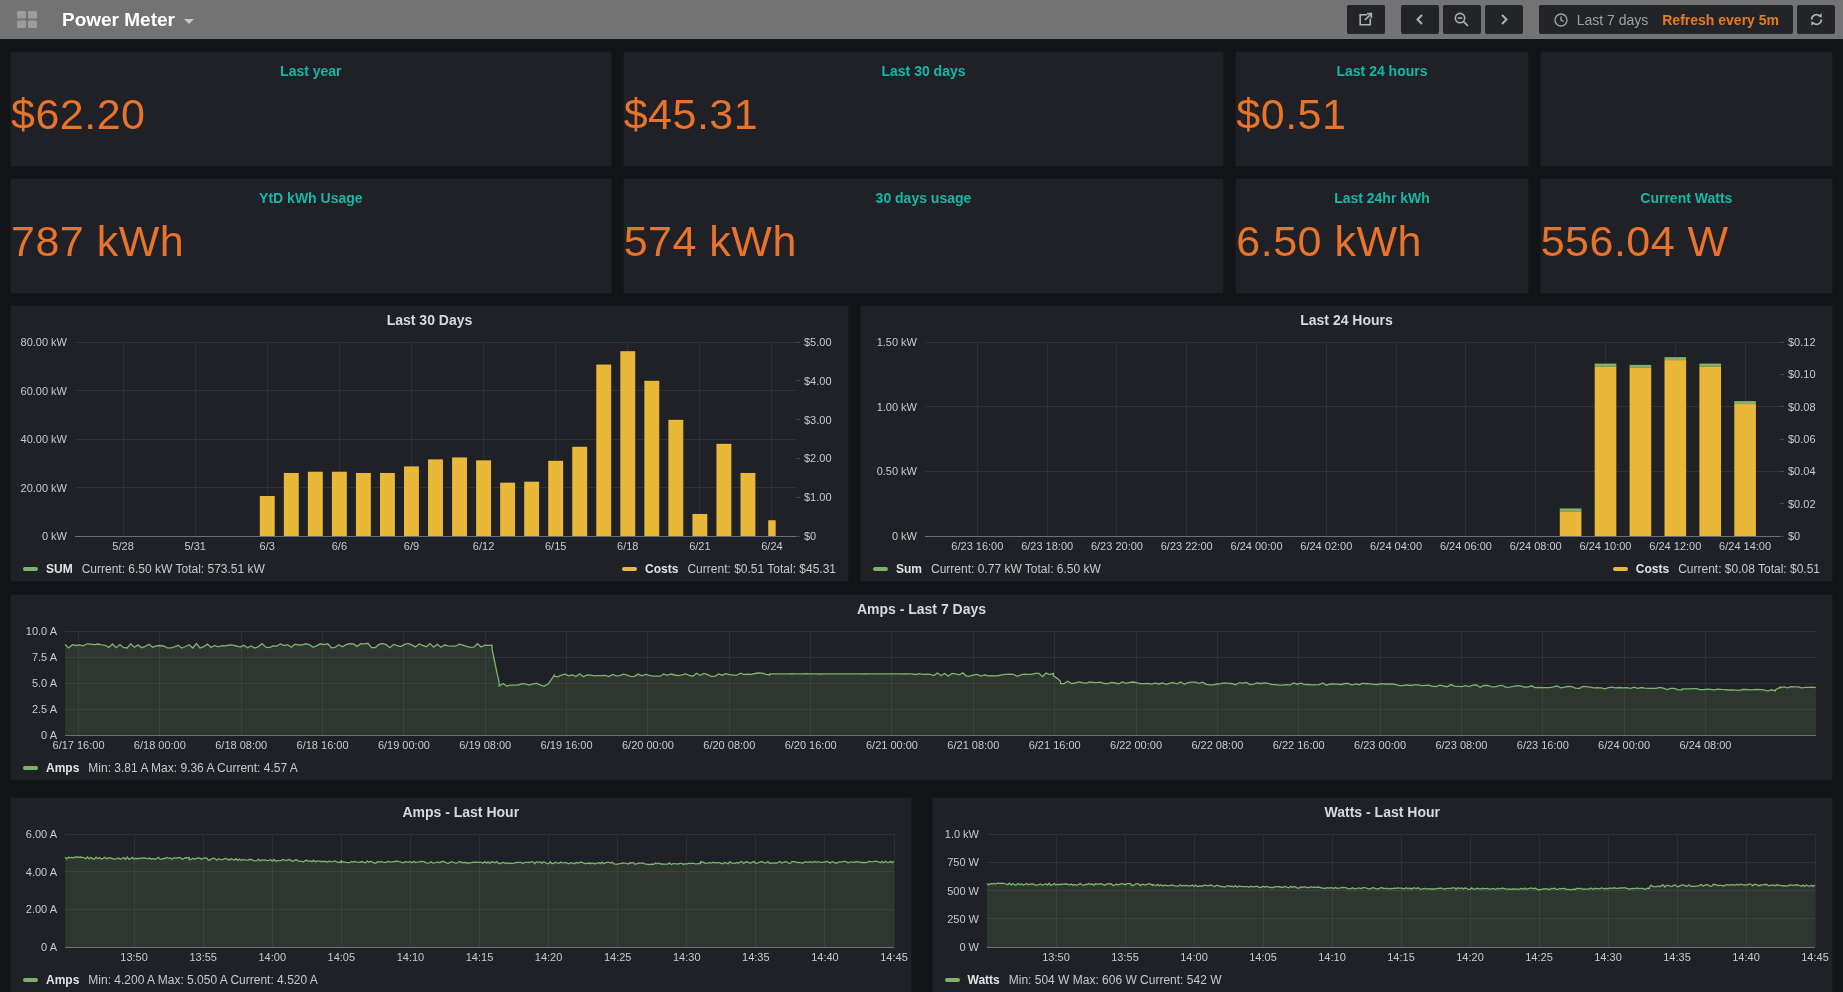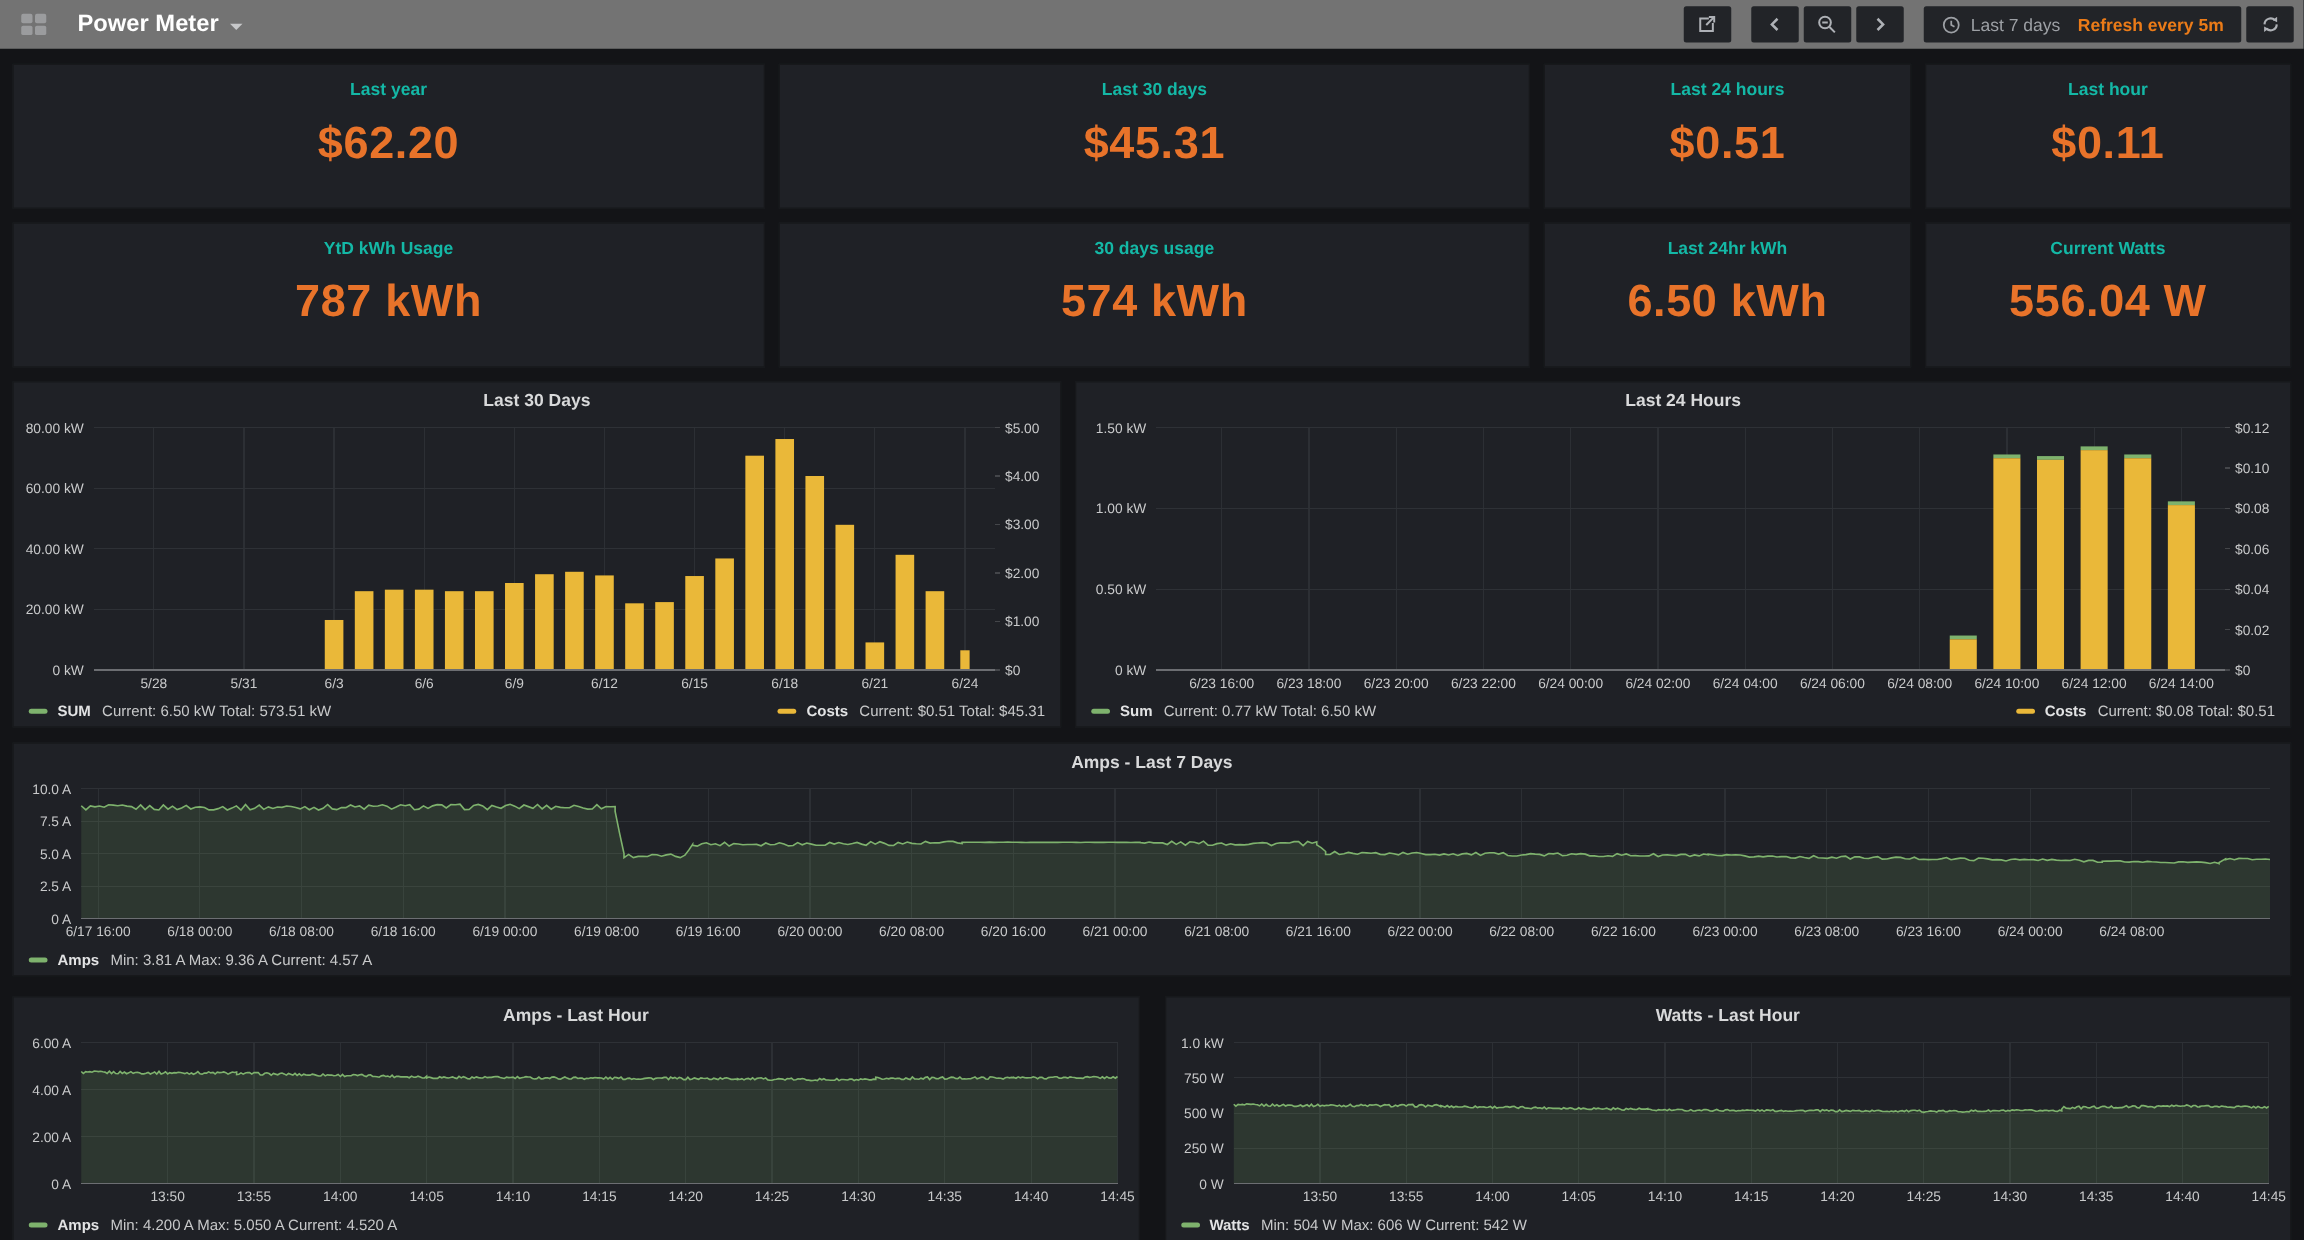--- a/index.html
+++ b/index.html
@@ -30,21 +30,21 @@
   .row.amps7{height:187px;margin-top:12px;}
   .row.bottom{height:196px;gap:20px;margin-top:16px;}
   .panel{background:#1f2126;border:1px solid #17181b;box-sizing:border-box;position:relative;display:flex;flex-direction:column;}
   .w-lg{flex:601 0 0;}
   .w-sm{flex:292 0 0;}
   .w-c1{flex:834 0 0;}
   .w-c2{flex:967 0 0;}
   .half{flex:1 1 0;}
   
   .stat-title{text-align:center;padding-top:11px;font-size:14px;font-weight:700;color:#14b8a6;}
-  .stat-value{position:absolute;left:0;right:0;top:50%;transform:translateY(-38%);text-align:center;font-size:36px;font-weight:700;color:#e8732a;letter-spacing:.5px;}
+  .stat-value{position:absolute;left:0;right:0;top:50%;transform:translateY(-38%);font-size:43px;font-weight:400;color:#e8732a;letter-spacing:.5px;}
   
   .panel-title{height:26px;line-height:28px;text-align:center;font-size:14px;font-weight:700;color:#d8d9da;flex:none;cursor:pointer;}
   .graph-canvas{flex:1 1 auto;min-height:0;overflow:hidden;}
   svg text{font-family:"Liberation Sans",sans-serif;}
   .legend{height:25px;flex:none;display:flex;align-items:center;padding:0 12px;font-size:12px;color:#c8c9ca;}
   .legend-item{display:inline-flex;align-items:center;margin-right:20px;white-space:nowrap;cursor:pointer;}
   .legend-item.right{margin-left:auto;margin-right:0;}
   .legend-item b{color:#e2e3e4;font-weight:700;margin-right:9px;}
   .legend-item .stats{color:#c8c9ca;}
   .swatch{display:inline-block;width:15px;height:4px;border-radius:2px;margin-right:8px;}
@@ -122,22 +122,20 @@
     </div>
     <div class="panel w-lg">
       <div class="stat-title">Last 30 days</div>
       <div class="stat-value">$45.31</div>
     </div>
     <div class="panel w-sm">
       <div class="stat-title">Last 24 hours</div>
       <div class="stat-value">$0.51</div>
     </div>
     <div class="panel w-sm">
-      <div class="stat-title">Last hour</div>
-      <div class="stat-value">$0.11</div>
     </div>
   </div>
 
   <div class="row stats">
     <div class="panel w-lg">
       <div class="stat-title">YtD kWh Usage</div>
       <div class="stat-value">787 kWh</div>
     </div>
     <div class="panel w-lg">
       <div class="stat-title">30 days usage</div>

